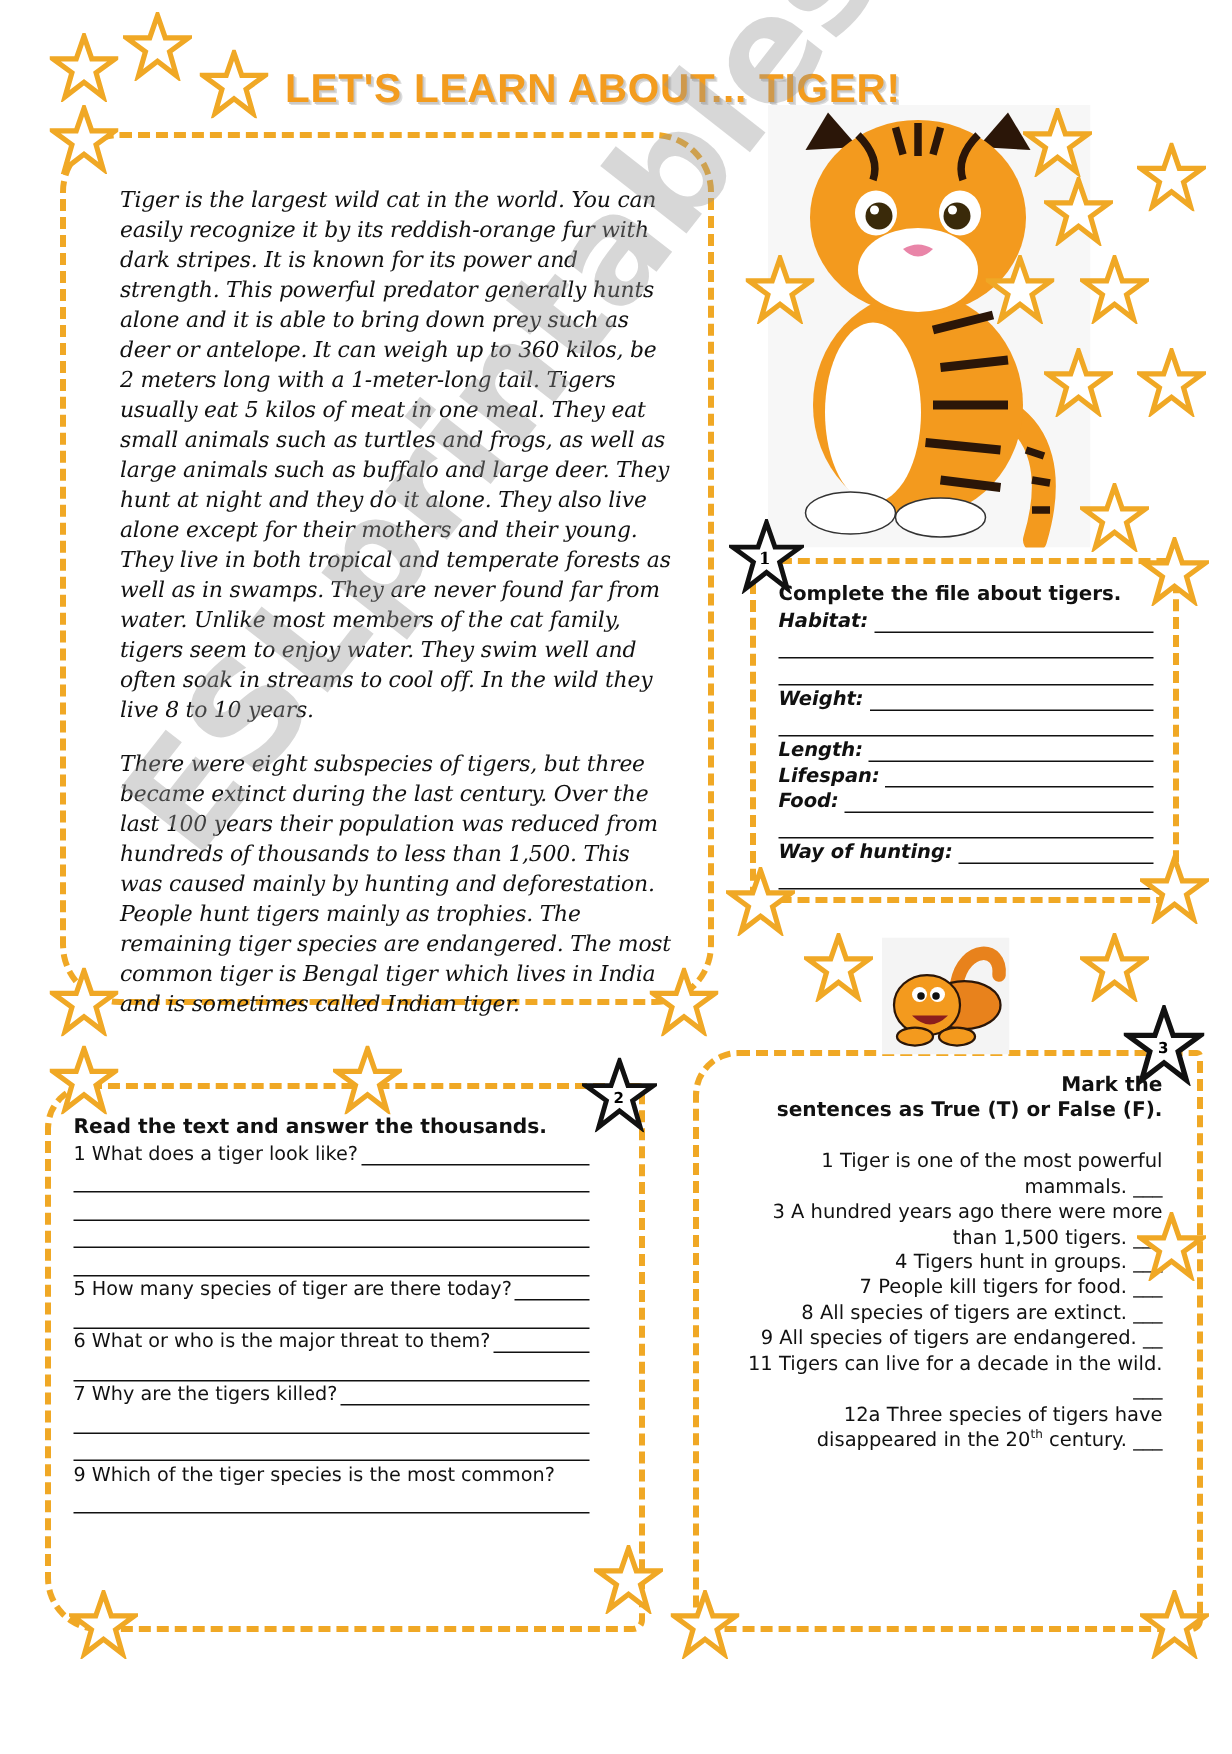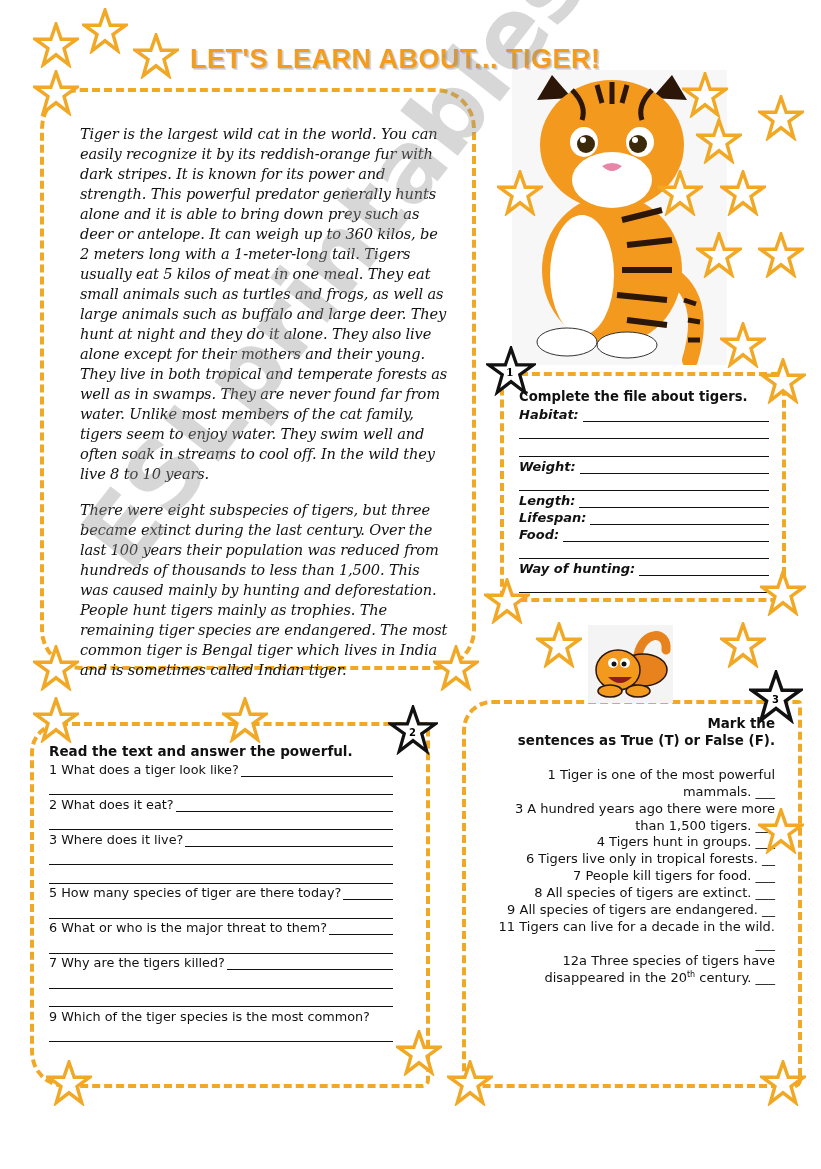--- a/index.html
+++ b/index.html
@@ -147,35 +147,27 @@
     </div>
   <div class="blank"></div>
   <div class="row">
       <span class="lbl">Way of hunting:</span>
       <span class="line"></span>
     </div>
   <div class="blank"></div>
 </div>
 
 <div class="questions">
-  <div class="qtitle">Read the text and answer the powerful.</div>
+  <div class="qtitle">Read the text and answer the thousands.</div>
   <div class="q">
       <span>1 What does a tiger look like?</span>
       <span class="line"></span>
     </div>
   <div class="blank"></div>
-  <div class="q">
-      <span>2 What does it eat?</span>
-      <span class="line"></span>
-    </div>
-  <div class="blank"></div>
-  <div class="q">
-      <span>3 Where does it live?</span>
-      <span class="line"></span>
-    </div>
+  <div class="blank"></div>
   <div class="blank"></div>
   <div class="blank"></div>
   <div class="q">
       <span>5 How many species of tiger are there today?</span>
       <span class="line"></span>
     </div>
   <div class="blank"></div>
   <div class="q">
       <span>6 What or who is the major threat to them?</span>
       <span class="line"></span>
@@ -193,21 +185,20 @@
   <div class="blank"></div>
 </div>
 
 <div class="tf">
   <div class="ttitle">Mark the</div>
   <div class="ttitle">sentences as True (T) or False (F).</div>
   <div class="gap"></div>
   <div>1 Tiger is one of the most powerful mammals. ___</div>
   <div>3 A hundred years ago there were more than 1,500 tigers. ___</div>
   <div>4 Tigers hunt in groups. ___</div>
-  <div>6 Tigers live only in tropical forests. __</div>
   <div>7 People kill tigers for food. ___</div>
   <div>8 All species of tigers are extinct. ___</div>
   <div>9 All species of tigers are endangered. __</div>
   <div>11 Tigers can live for a decade in the wild. ___</div>
   <div><span>12a Three species of tigers have disappeared in the 20</span><sup>th</sup><span> century. ___</span></div>
 </div>
 
 <div class="star" style="left:486px;top:346px;width:50px;height:50px">
   <svg width="50" height="50">
       <use href="#bstar"></use>

